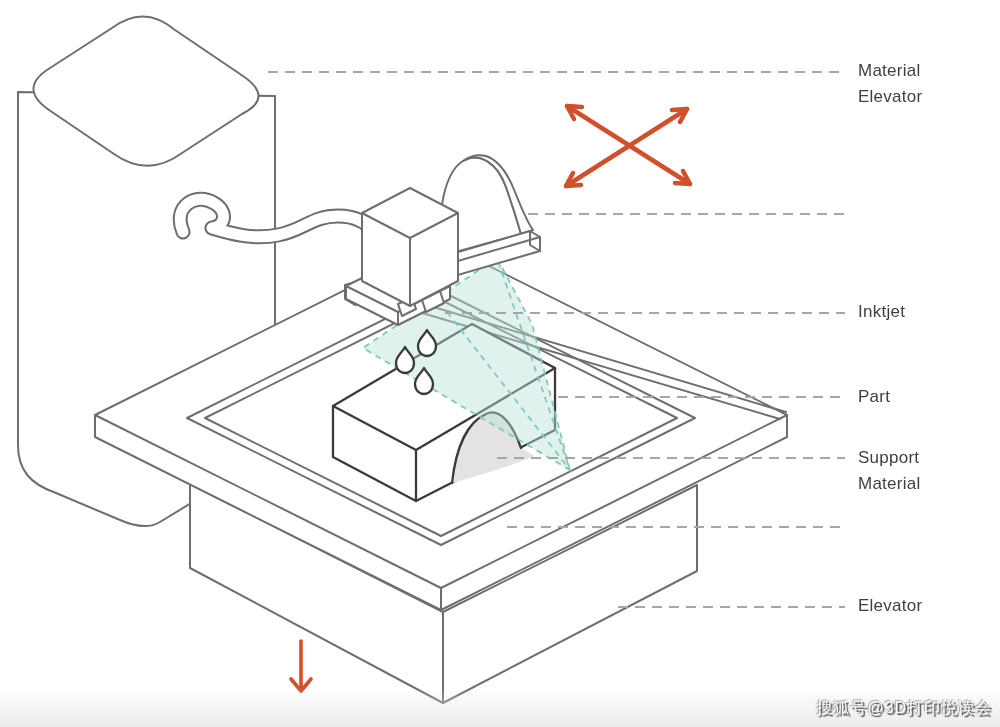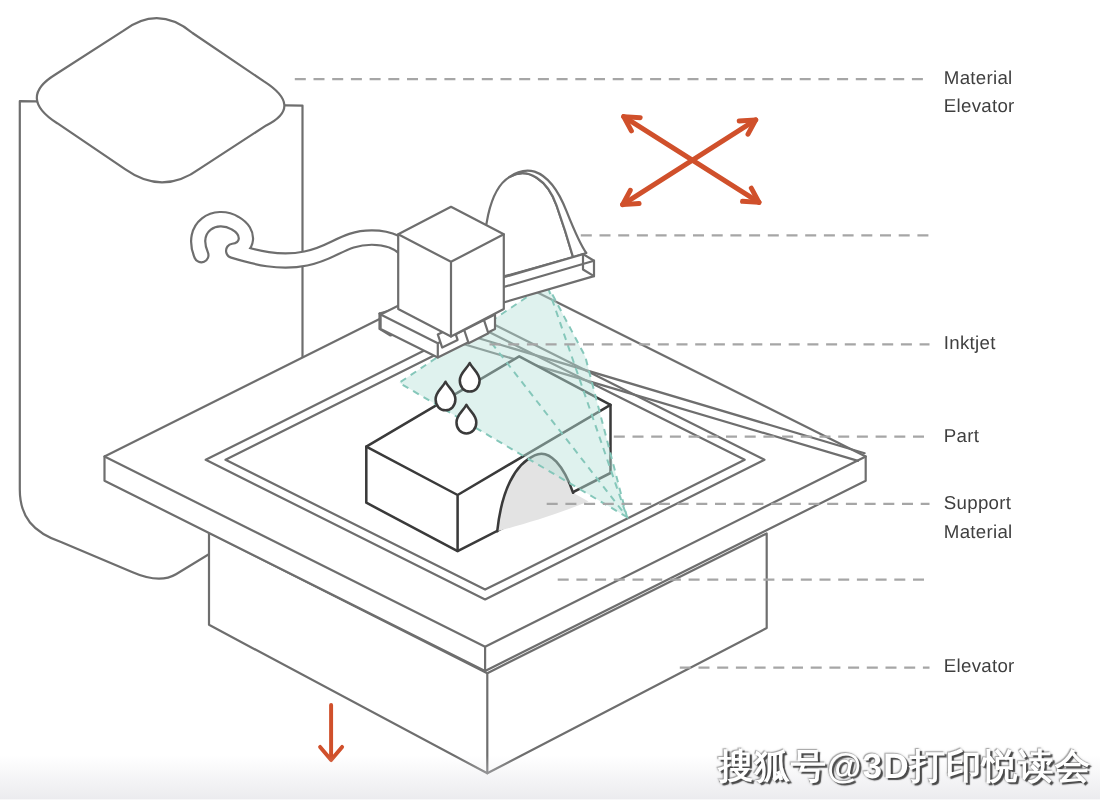--- a/index.html
+++ b/index.html
@@ -20,21 +20,21 @@
   .accent-thin{fill:none;stroke:var(--accent);stroke-width:3.6;stroke-linecap:round;stroke-linejoin:round;}
   .tube-outer{fill:none;stroke:var(--line);stroke-width:15;stroke-linecap:round;stroke-linejoin:round;}
   .tube-inner{fill:none;stroke:#ffffff;stroke-width:11;stroke-linecap:round;stroke-linejoin:round;}
 
   .label{position:absolute;left:858px;color:var(--label);
          font-size:17px;line-height:26px;letter-spacing:0.25px;white-space:nowrap;}
   .lbl-0{top:58px;} .lbl-1{top:202px;} .lbl-2{top:299px;} .lbl-3{top:384px;}
   .lbl-4{top:445px;} .lbl-5{top:510px;} .lbl-6{top:593px;}
 
   .watermark{position:absolute;right:8px;bottom:8px;color:var(--watermark);
-             font-size:32px;font-weight:bold;letter-spacing:1px;
+             font-size:16px;font-weight:normal;letter-spacing:1px;
              text-shadow:2px 2px 1px rgba(55,55,55,0.9),-1px -1px 1px rgba(110,110,110,0.55),0 0 2px rgba(80,80,80,0.5);}
   .bottom-fade{position:absolute;left:0;right:0;bottom:0;height:40px;
                background:linear-gradient(to bottom,rgba(233,233,236,0) 0%,rgba(230,230,234,0.8) 100%);}
 </style>
 </head>
 <body>
 
 <div class="stage">
 
   <svg width="1000" height="727" viewBox="0 0 1000 727">

